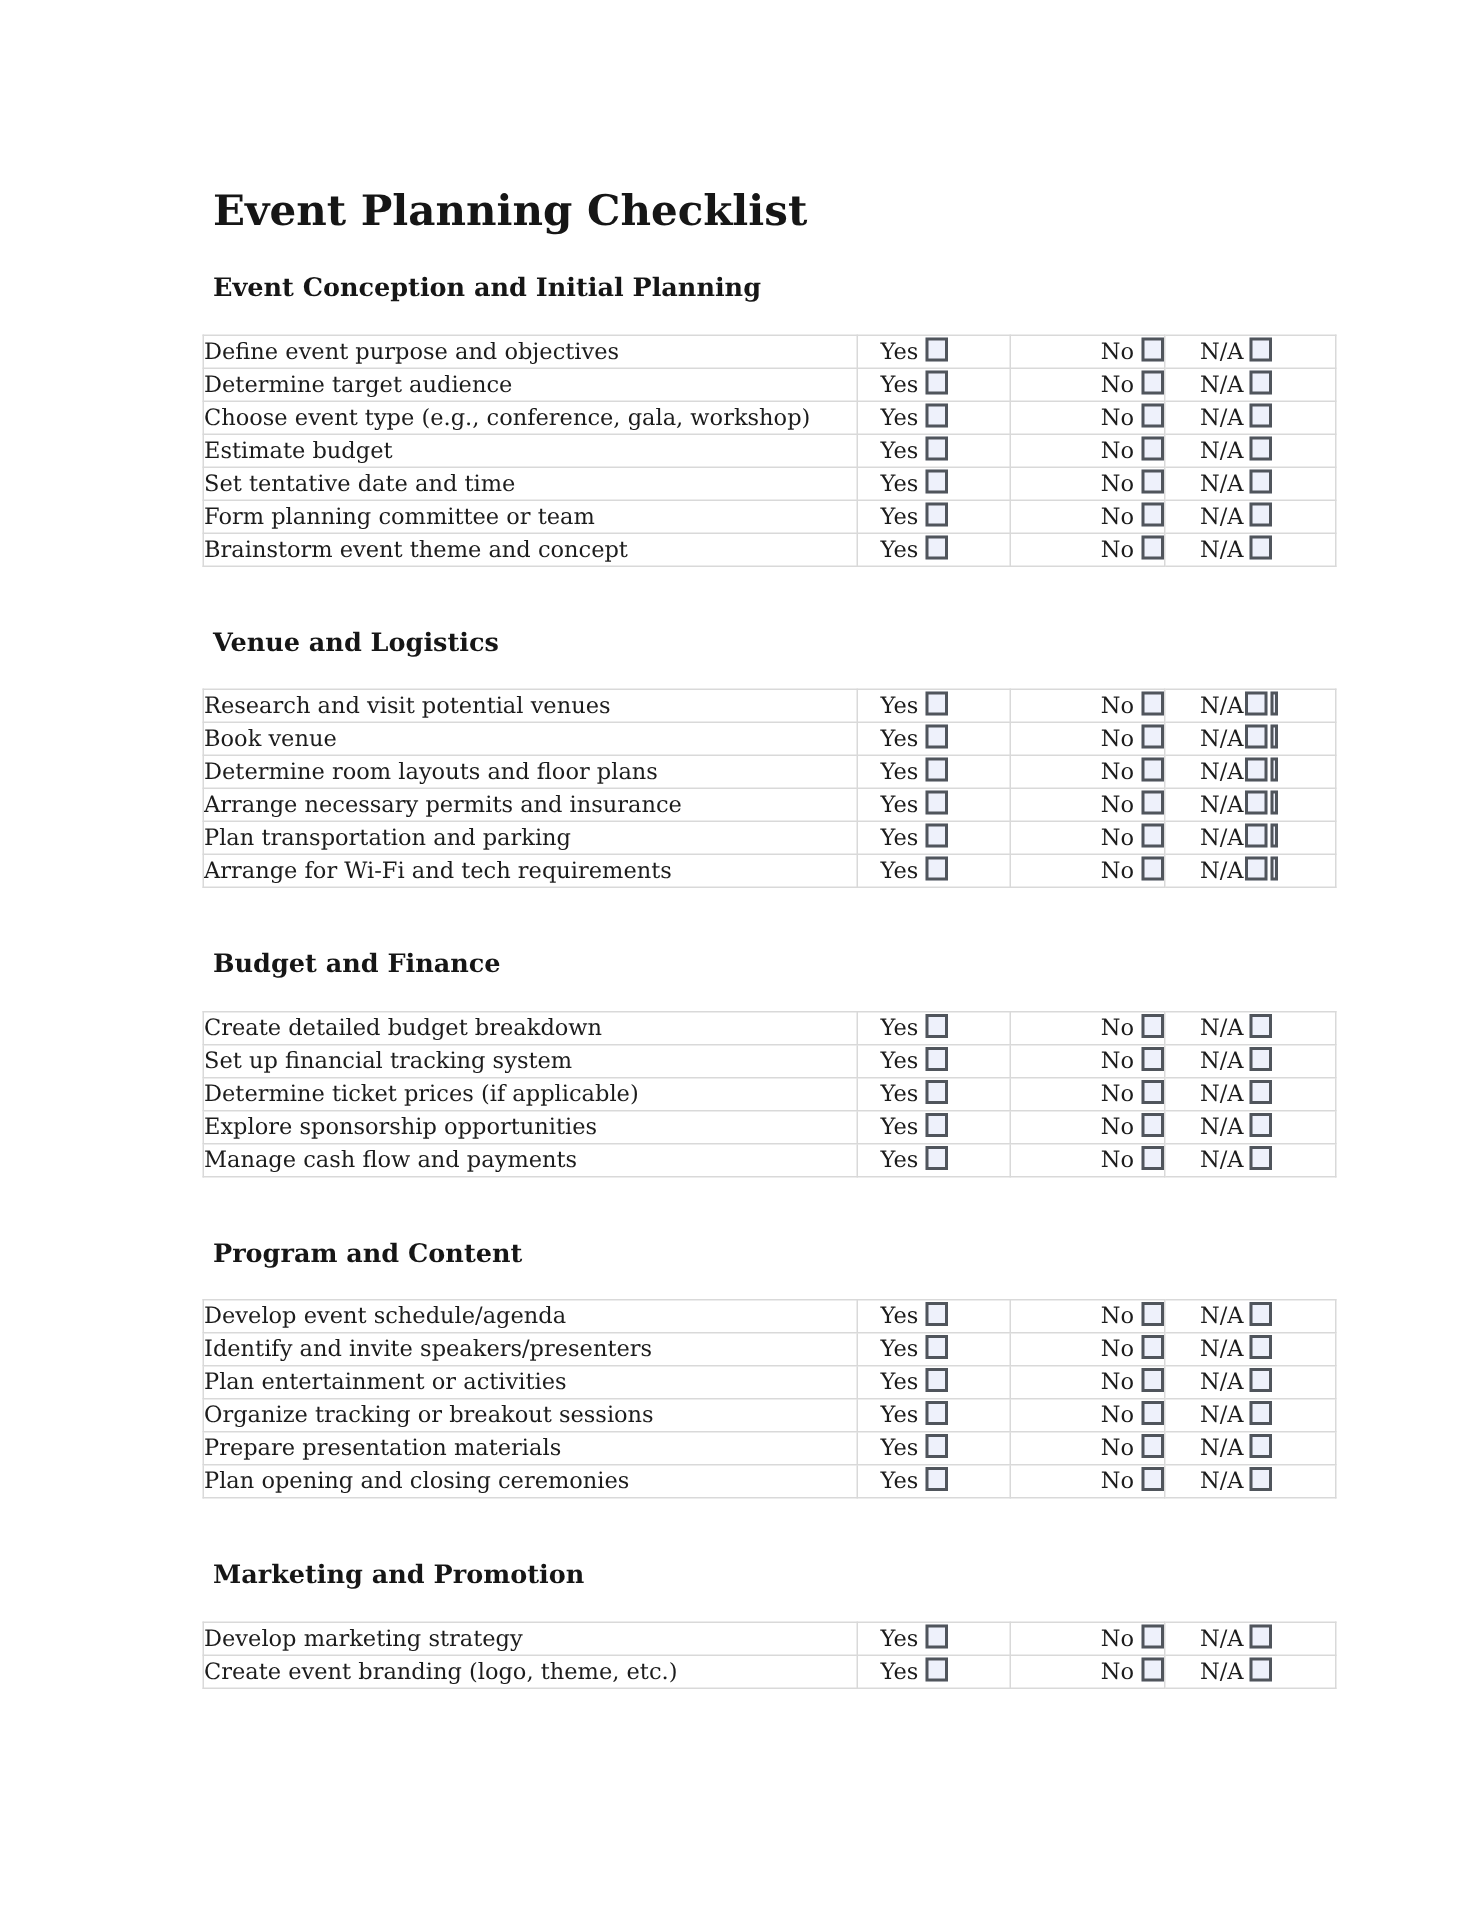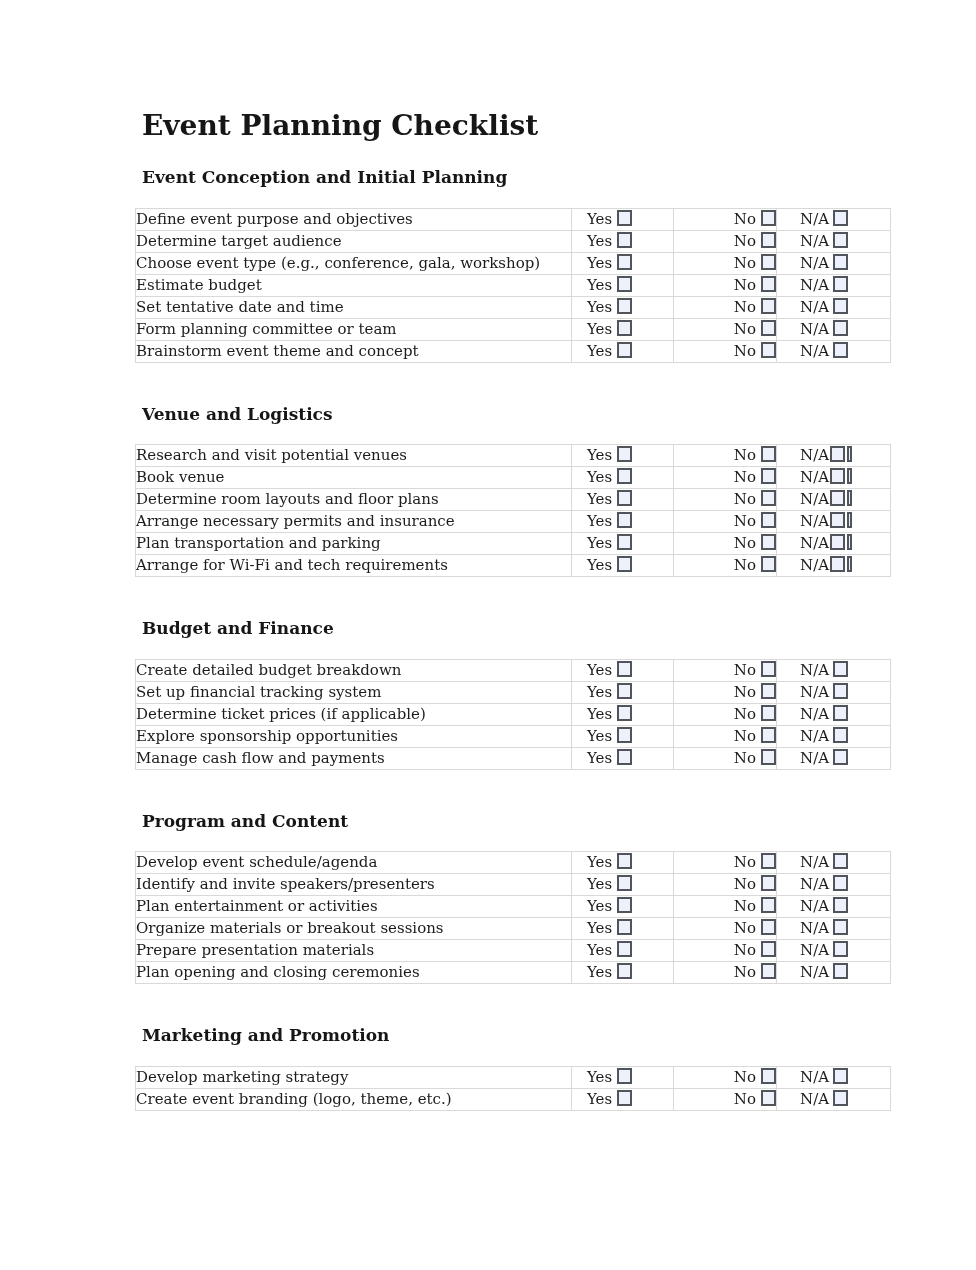--- a/index.html
+++ b/index.html
@@ -7,21 +7,21 @@
     position: relative;
     width: 976px;
     height: 1270px;
     background: #ffffff;
     font-family: "DejaVu Serif", "Liberation Serif", serif;
     color: #1c1c1c;
     overflow: hidden;
   }
   .content {
     position: absolute;
-    top: 110px;
+    top: 125px;
     left: 135px;
     width: 697px;
   }
   h1.doc-title {
     font-size: 28px;
     line-height: 1.15;
     font-weight: 700;
     margin: 0 0 0 7px;
     color: #161616;
   }
@@ -248,21 +248,21 @@
   </tr>
 
   <tr>
     <td class="task">Plan entertainment or activities</td>
     <td class="opt yes"><span class="lbl">Yes</span><span class="cb"></span></td>
     <td class="opt no"><span class="lbl">No</span><span class="cb"></span></td>
     <td class="opt na"><span class="lbl">N/A</span><span class="cb"></span></td>
   </tr>
 
   <tr>
-    <td class="task">Organize materials or breakout sessions</td>
+    <td class="task">Organize tracking or breakout sessions</td>
     <td class="opt yes"><span class="lbl">Yes</span><span class="cb"></span></td>
     <td class="opt no"><span class="lbl">No</span><span class="cb"></span></td>
     <td class="opt na"><span class="lbl">N/A</span><span class="cb"></span></td>
   </tr>
 
   <tr>
     <td class="task">Prepare presentation materials</td>
     <td class="opt yes"><span class="lbl">Yes</span><span class="cb"></span></td>
     <td class="opt no"><span class="lbl">No</span><span class="cb"></span></td>
     <td class="opt na"><span class="lbl">N/A</span><span class="cb"></span></td>

